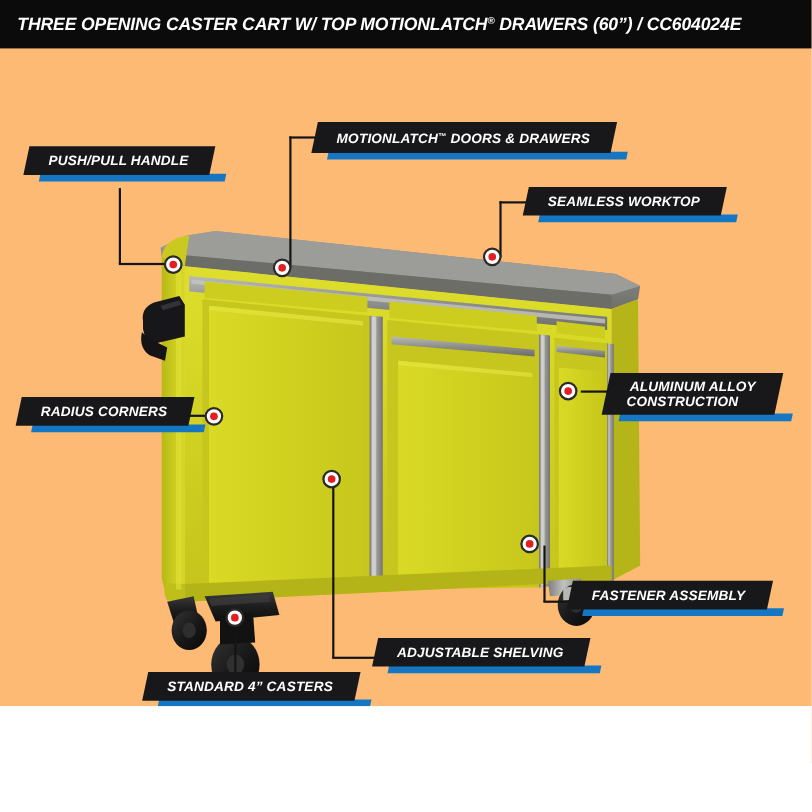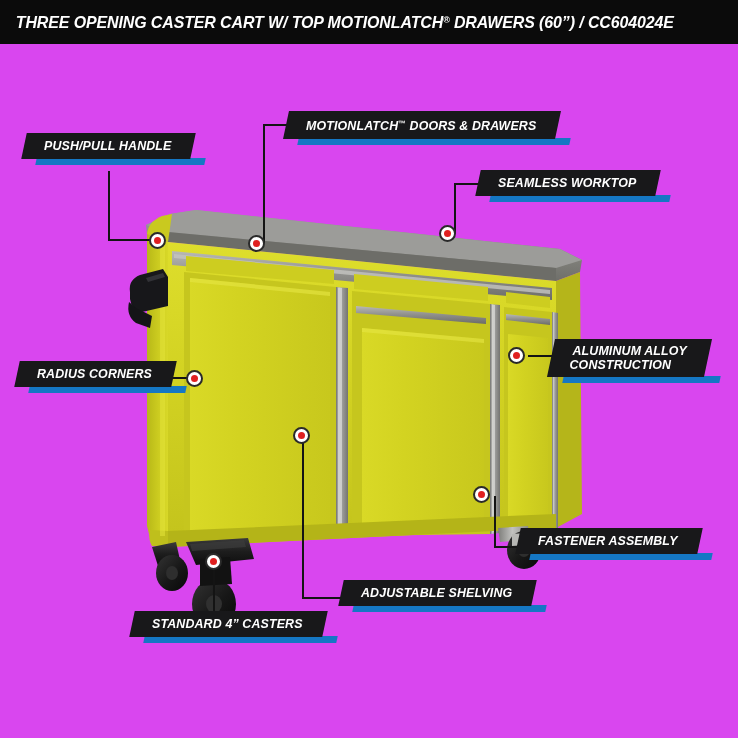--- a/index.html
+++ b/index.html
@@ -3,22 +3,22 @@
 <meta charset="utf-8">
 <style>
   html, body {
     margin: 0;
     padding: 0;
     background: #ffffff;
   }
   #page {
     position: relative;
     width: 738px;
-    height: 738px;
-    background: #d946ef;
+    height: 642px;
+    background: #fdba74;
     overflow: hidden;
     font-family: "Liberation Sans", sans-serif;
   }
 
   
   #title-bar {
     position: absolute;
     left: 0; top: 0;
     width: 738px;
     height: 44px;

